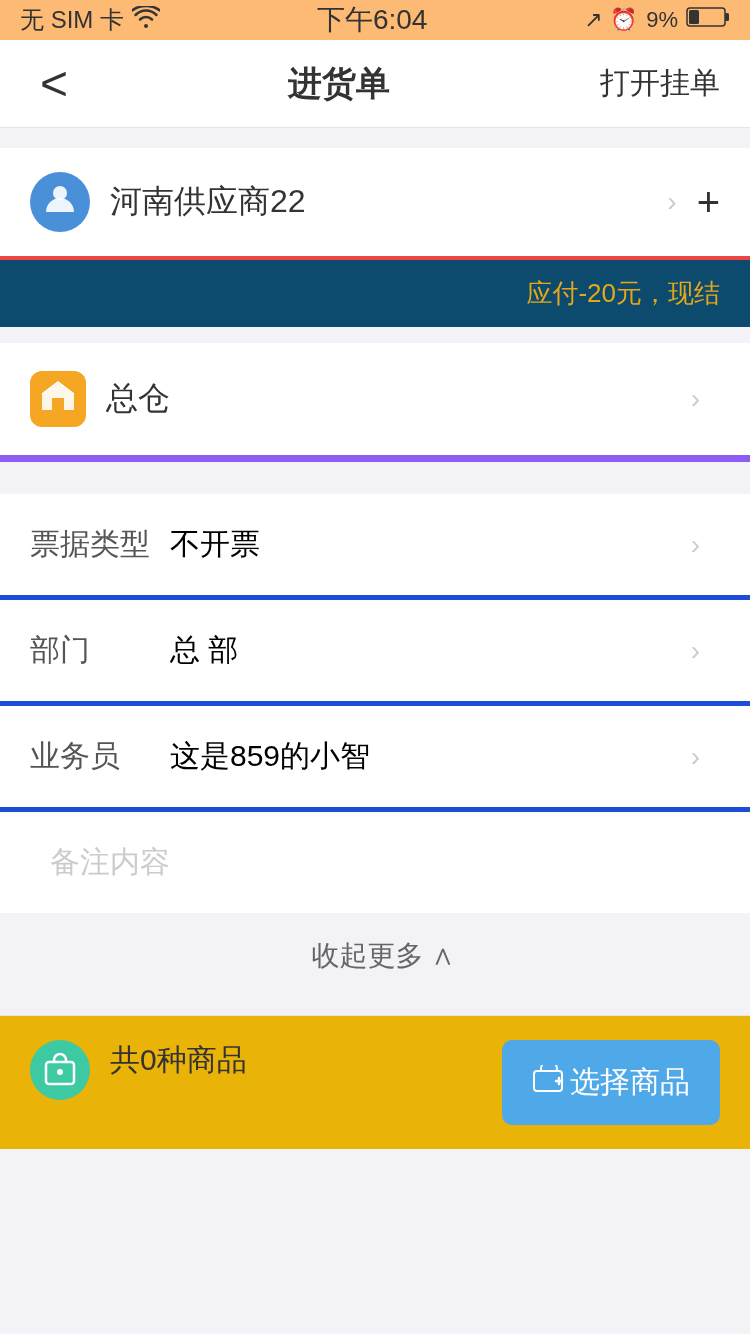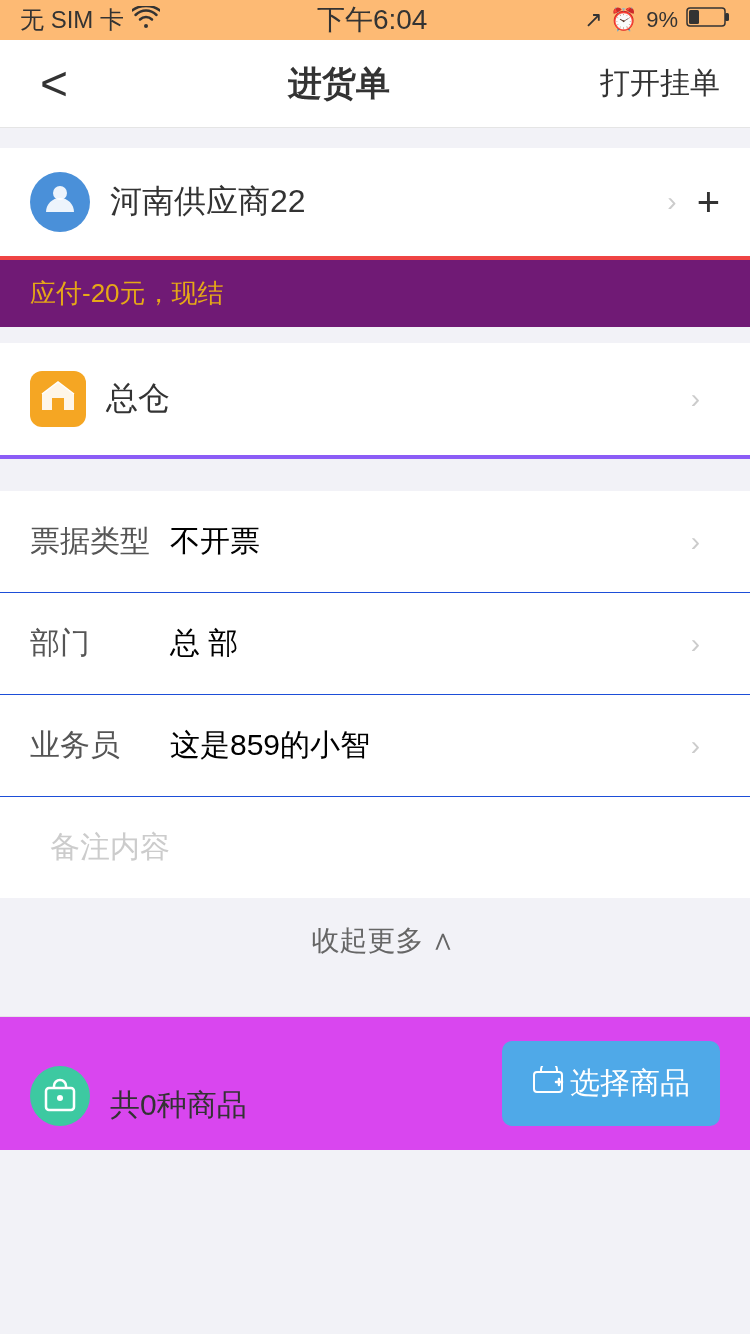--- a/index.html
+++ b/index.html
@@ -115,38 +115,39 @@
       margin-right: 20px;
     }
     .supplier-add {
       font-size: 40px;
       color: #333;
       cursor: pointer;
     }
 
     
     .notice-bar {
-      background: #701a75;
+      background: #0c4a6e;
       padding: 16px 30px;
       font-size: 26px;
       color: #e6a817;
+      text-align: right;
     }
 
     .separator-small {
       height: 16px;
       background: #f2f2f7;
     }
 
     
     .warehouse-row {
       display: flex;
       align-items: center;
       padding: 28px 30px;
       background: #fff;
-      border-bottom: 4px solid #8b5cf6;
+      border-bottom: 7px solid #8b5cf6;
     }
     .warehouse-icon {
       width: 56px;
       height: 56px;
       border-radius: 12px;
       background: #f5a623;
       display: flex;
       align-items: center;
       justify-content: center;
       margin-right: 20px;
@@ -164,21 +165,21 @@
 
     
     .form-section {
       background: #fff;
       margin-top: 16px;
     }
     .form-row {
       display: flex;
       align-items: center;
       padding: 30px 30px;
-      border-bottom: 1px solid #1d4ed8;
+      border-bottom: 5px solid #1d4ed8;
       background: #fff;
     }
     .form-row:last-child {
       border-bottom: none;
     }
     .form-label {
       font-size: 30px;
       color: #555;
       width: 120px;
       flex-shrink: 0;
@@ -200,24 +201,23 @@
       padding: 24px;
       font-size: 28px;
       color: #666;
       cursor: pointer;
       margin-left: 16px;
     }
 
     
     .bottom-bar {
       display: flex;
-      align-items: flex-end;
+      align-items: flex-start;
       padding: 24px 30px;
-      background: #d946ef;
-      margin-top: 16px;
+      background: #eab308;
       border-top: 1px solid #e5e5e5;
     }
     .product-count-icon {
       width: 60px;
       height: 60px;
       border-radius: 50%;
       background: #3dc9a1;
       display: flex;
       align-items: center;
       justify-content: center;

